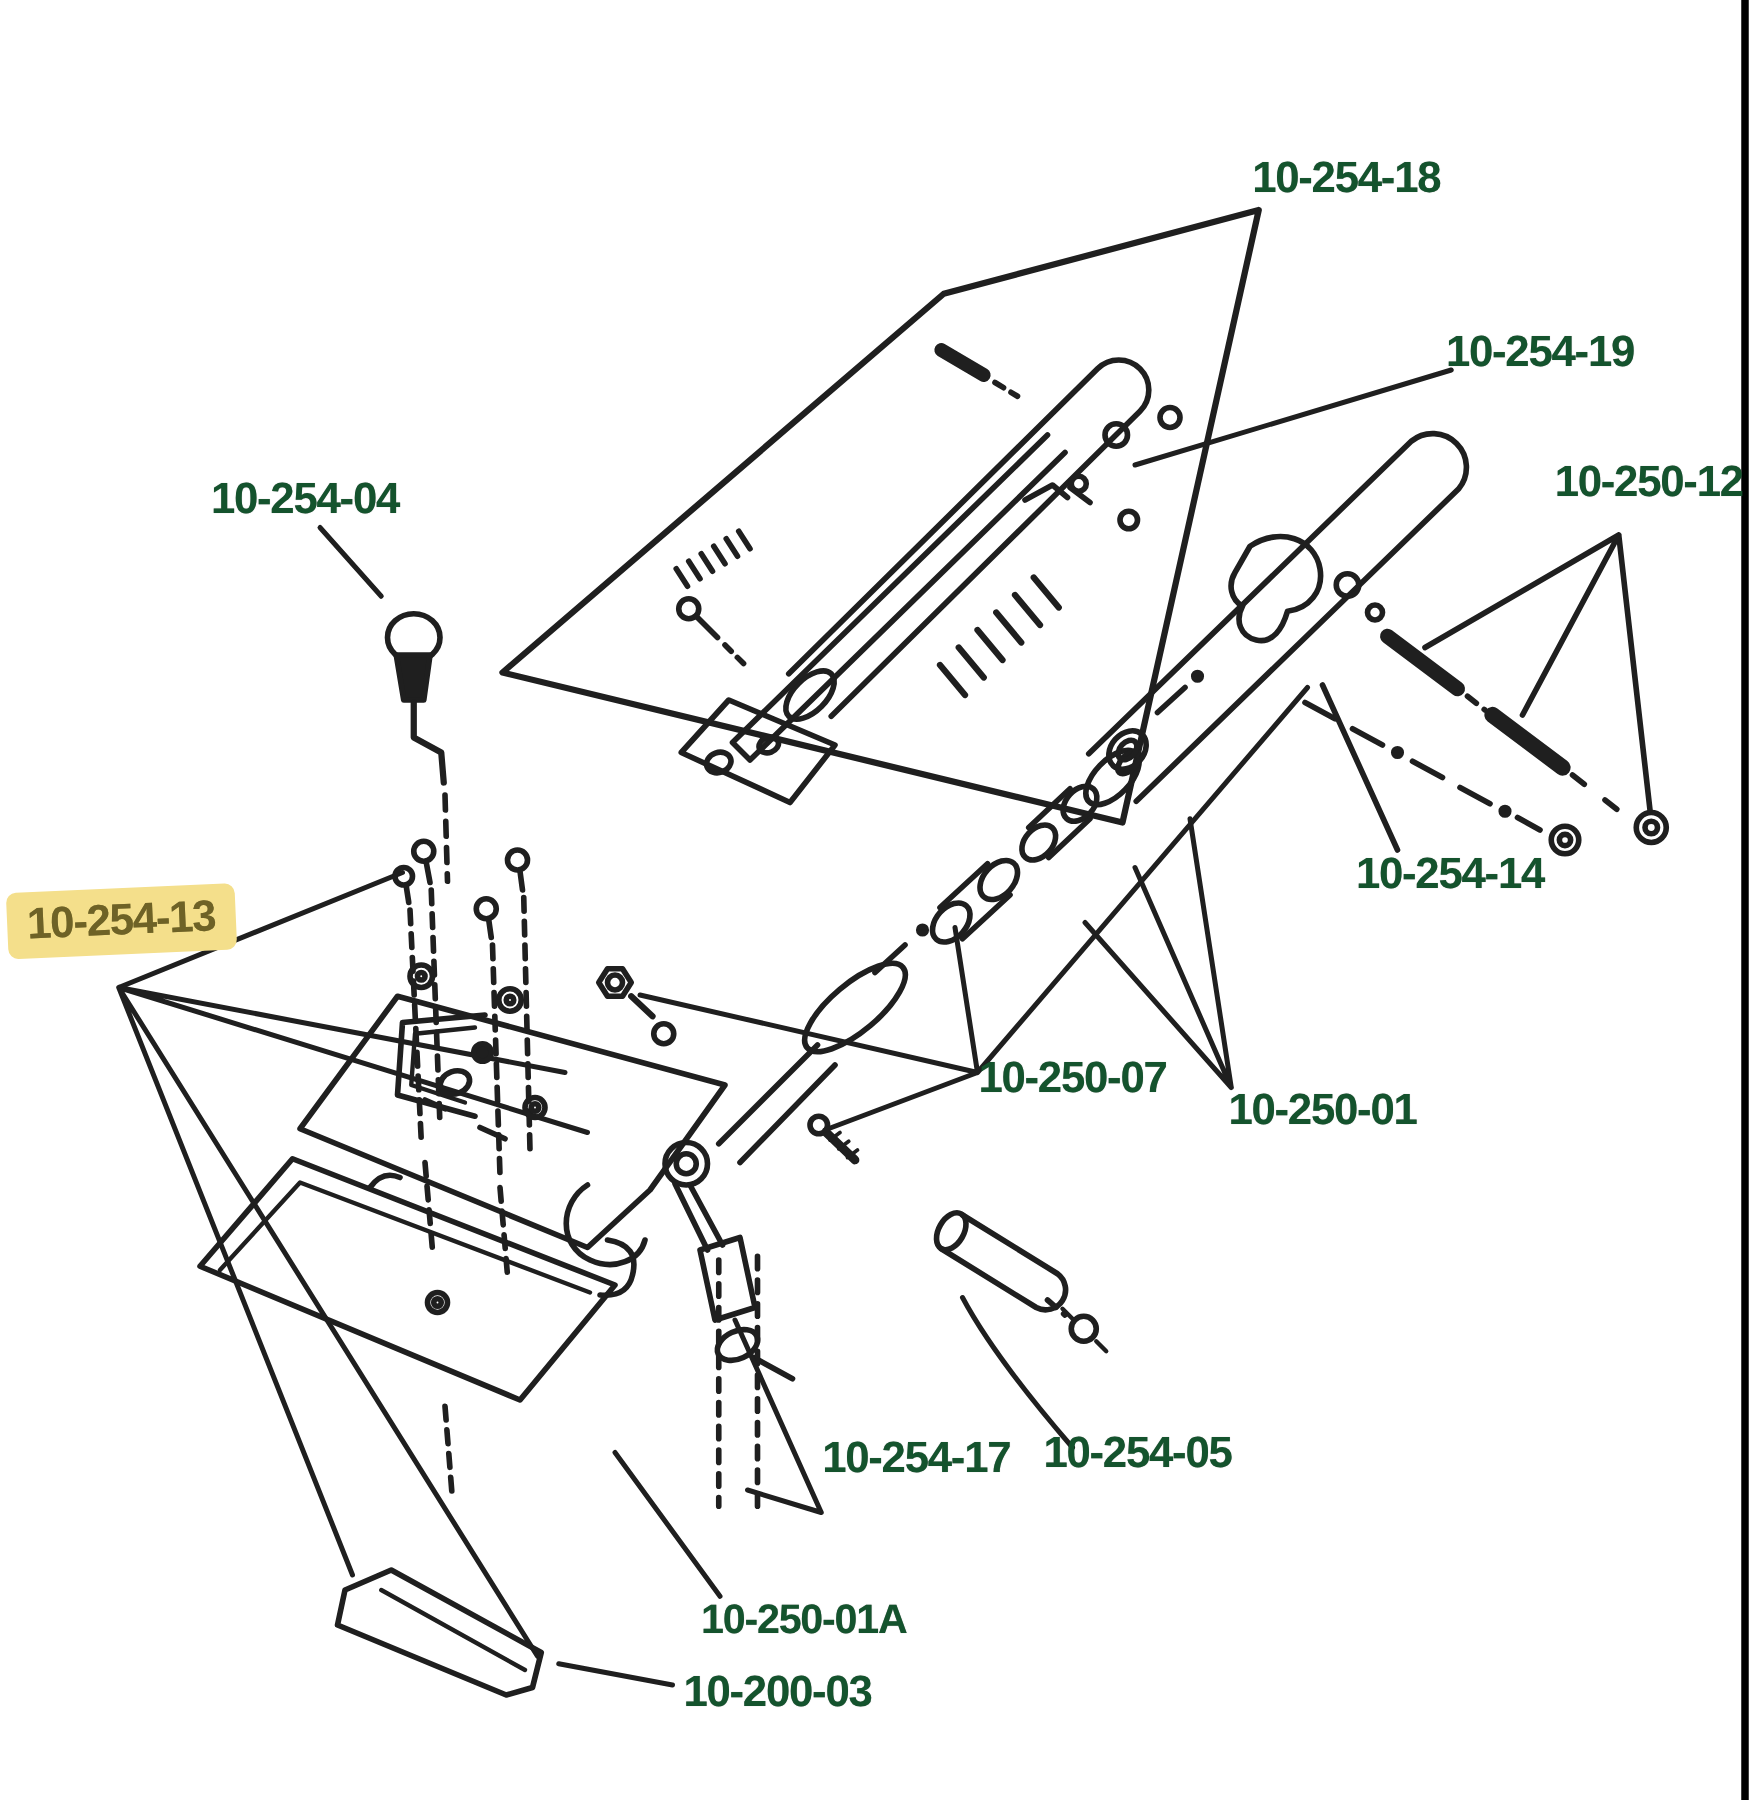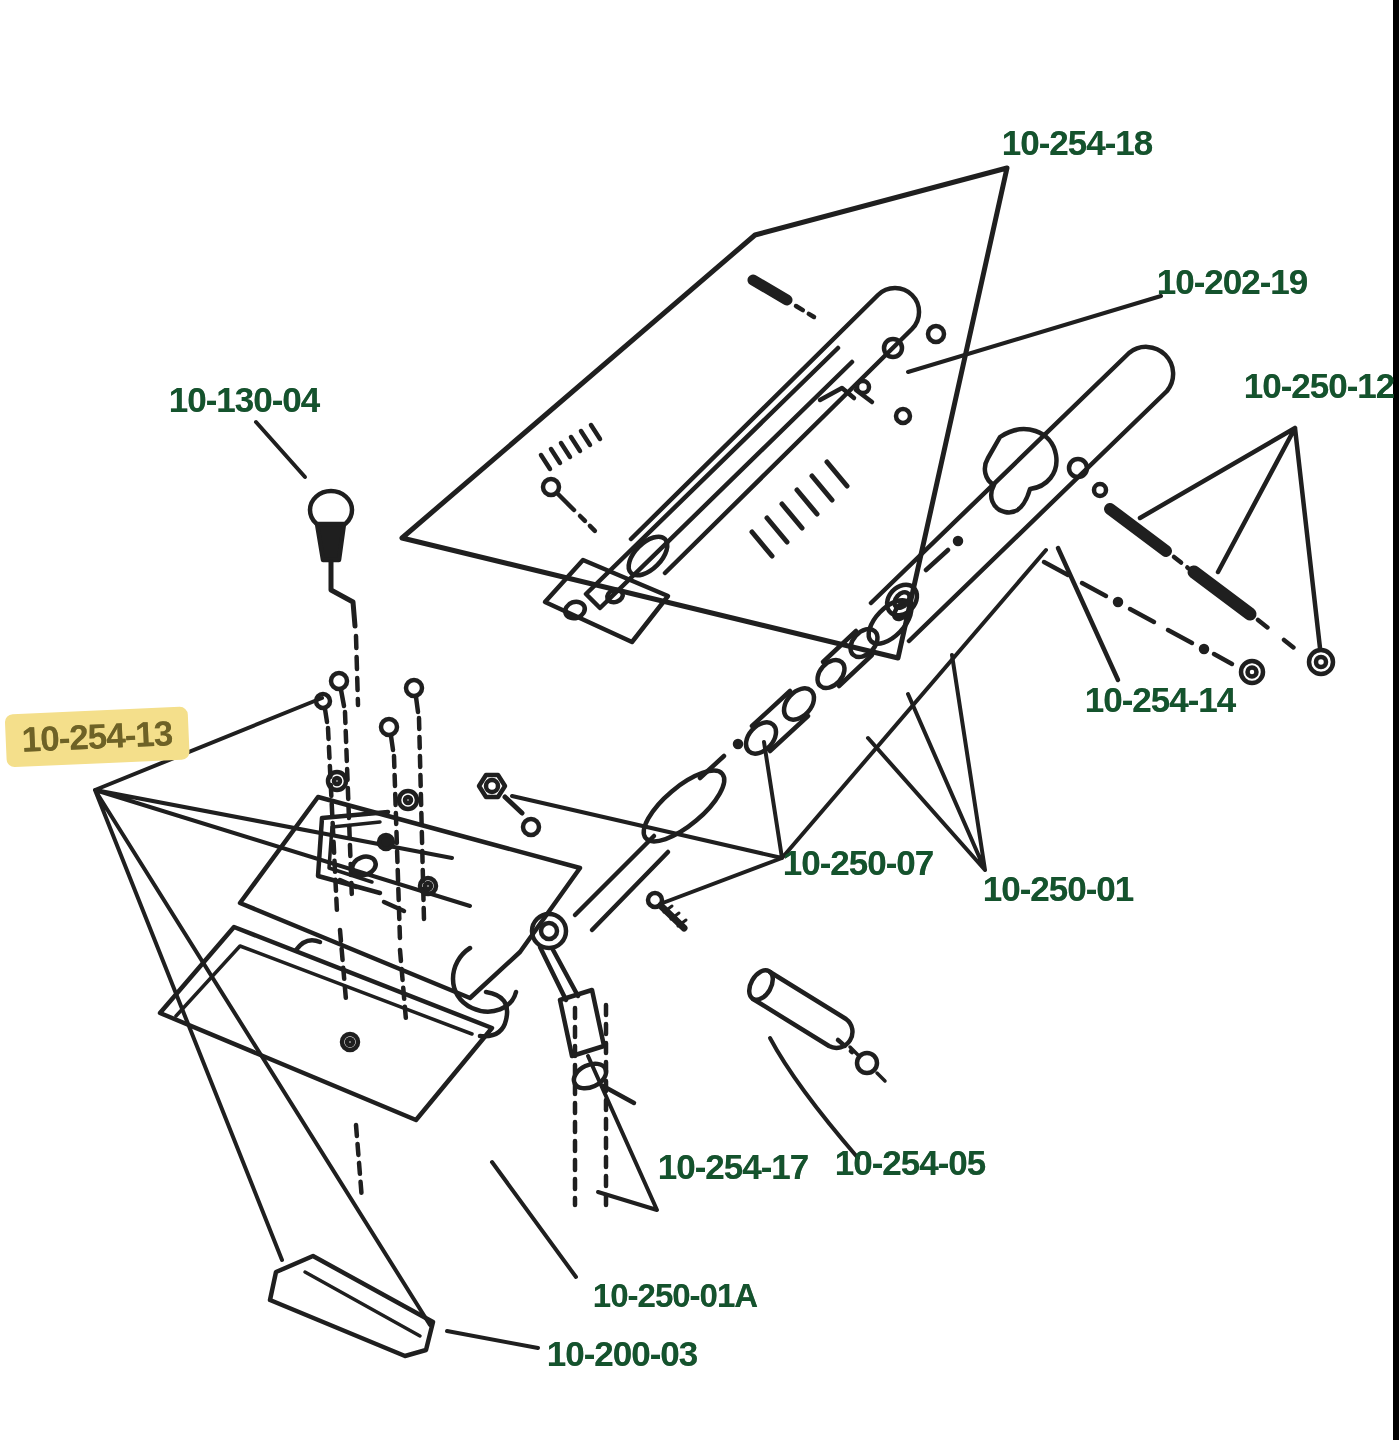--- a/index.html
+++ b/index.html
@@ -7,21 +7,21 @@
     width:1400px;height:1440px;position:relative;overflow:hidden;
     background:#ffffff;font-family:"Liberation Sans",sans-serif;
   }
   .stage{position:absolute;inset:0;}
   .stage svg{position:absolute;left:0;top:0;filter:blur(.3px);}
   .lbl{
     position:absolute;transform:translate(-50%,-50%);
     font-weight:700;font-size:35px;line-height:1;letter-spacing:-1px;
     color:#14532d;white-space:nowrap;text-shadow:0 0 .6px rgba(0,0,0,.45);
   }
-  .lbl.small{font-size:33px;margin-left:32px;}
+  .lbl.small{font-size:33px;}
   .lbl.hl{
     color:#6e6226;background:#f4df8b;border-radius:8px;
     padding:8px 16px 10px;text-shadow:0 0 .5px rgba(110,98,38,.6);
     transform:translate(-50%,-50%) rotate(-2.5deg);
   }
   
   .p18 {left:1077px;top:142px;}
   .p19 {left:1232px;top:281px;}
   .p12 {left:1319px;top:385px;}
   .p04 {left:244px; top:399px;}
@@ -203,23 +203,23 @@
       <path d="M858,1055 l-8,-8 M877,1073 l8,8" stroke-width="3.5"></path>
       <path d="M858,1158 Q795,1085 770,1038" stroke-width="4"></path>
     </g>
 
     <path d="M657,1210 L598,1192 M657,1210 L588,1056" stroke-width="4"></path>
     <line x1="576" y1="1277" x2="492" y2="1162" stroke-width="4"></line>
     <line x1="538" y1="1348" x2="447" y2="1331" stroke-width="4"></line>
   </svg>
 
   <div class="lbl p18">10-254-18</div>
-  <div class="lbl p19">10-202-19</div>
+  <div class="lbl p19">10-254-19</div>
   <div class="lbl p12">10-250-12</div>
-  <div class="lbl p04">10-130-04</div>
+  <div class="lbl p04">10-254-04</div>
   <div class="lbl hl p13">10-254-13</div>
   <div class="lbl p14">10-254-14</div>
   <div class="lbl p07">10-250-07</div>
   <div class="lbl p05">10-250-01</div>
   <div class="lbl p06">10-254-05</div>
   <div class="lbl p17">10-254-17</div>
   <div class="lbl small p01a">10-250-01A</div>
   <div class="lbl p03">10-200-03</div>
 </div>
 

